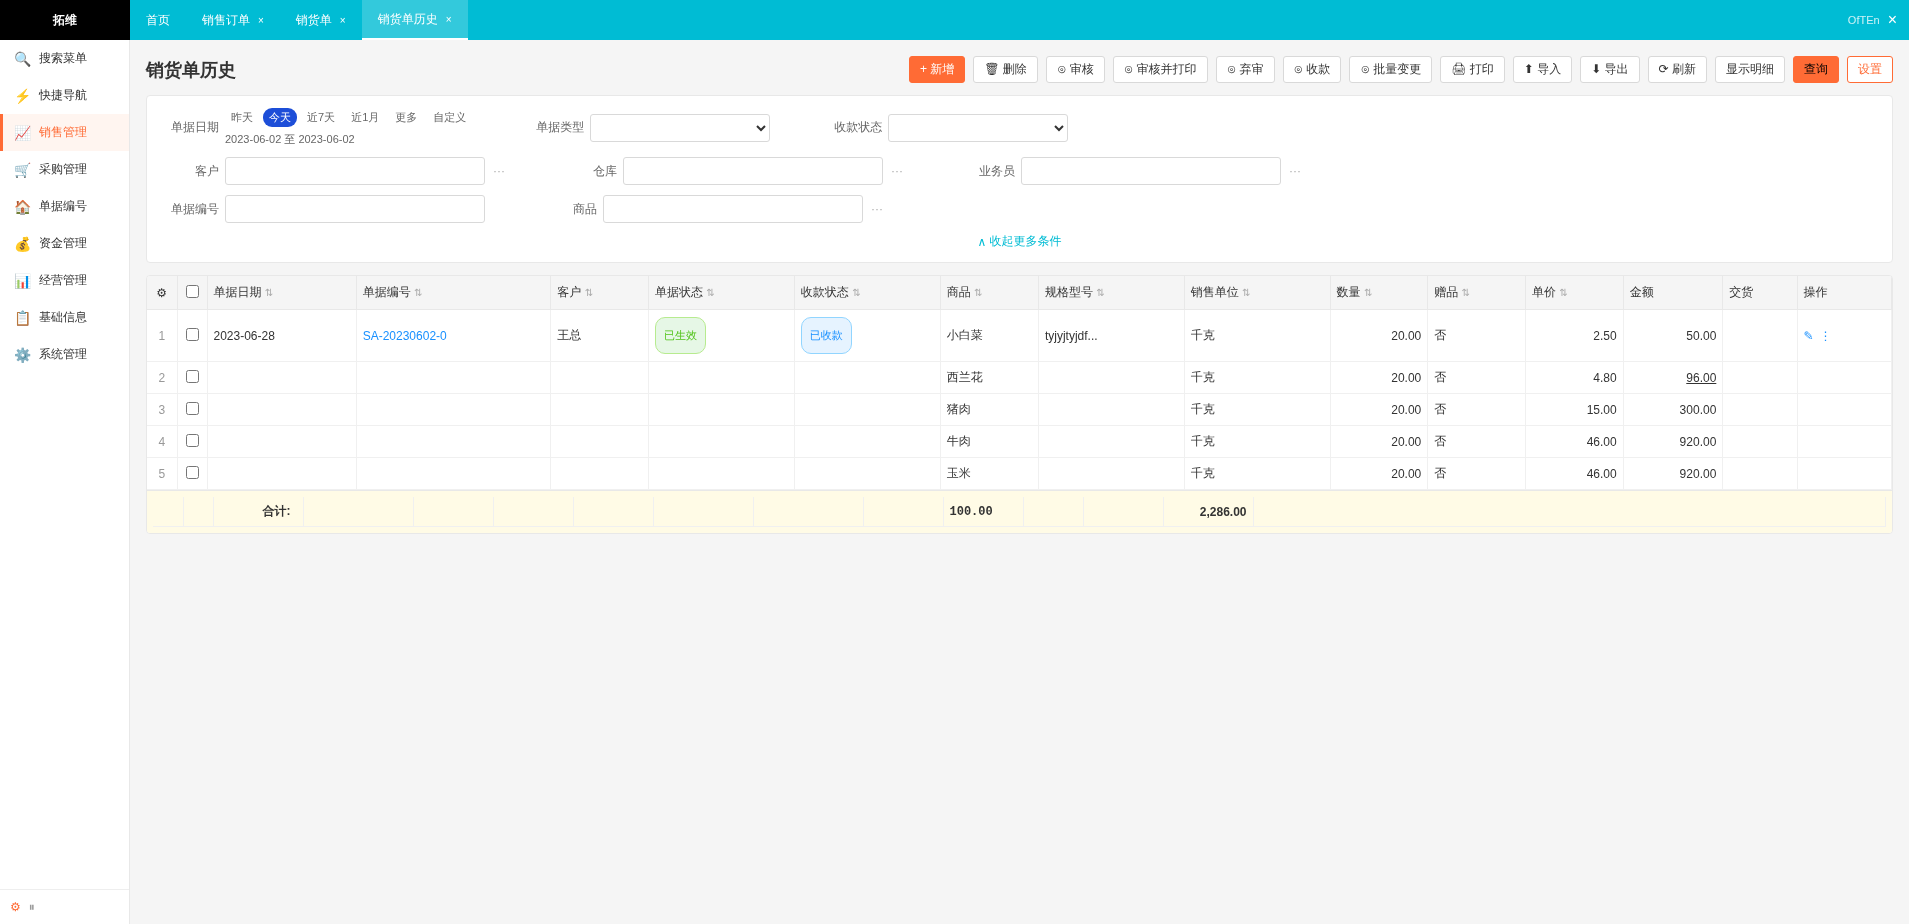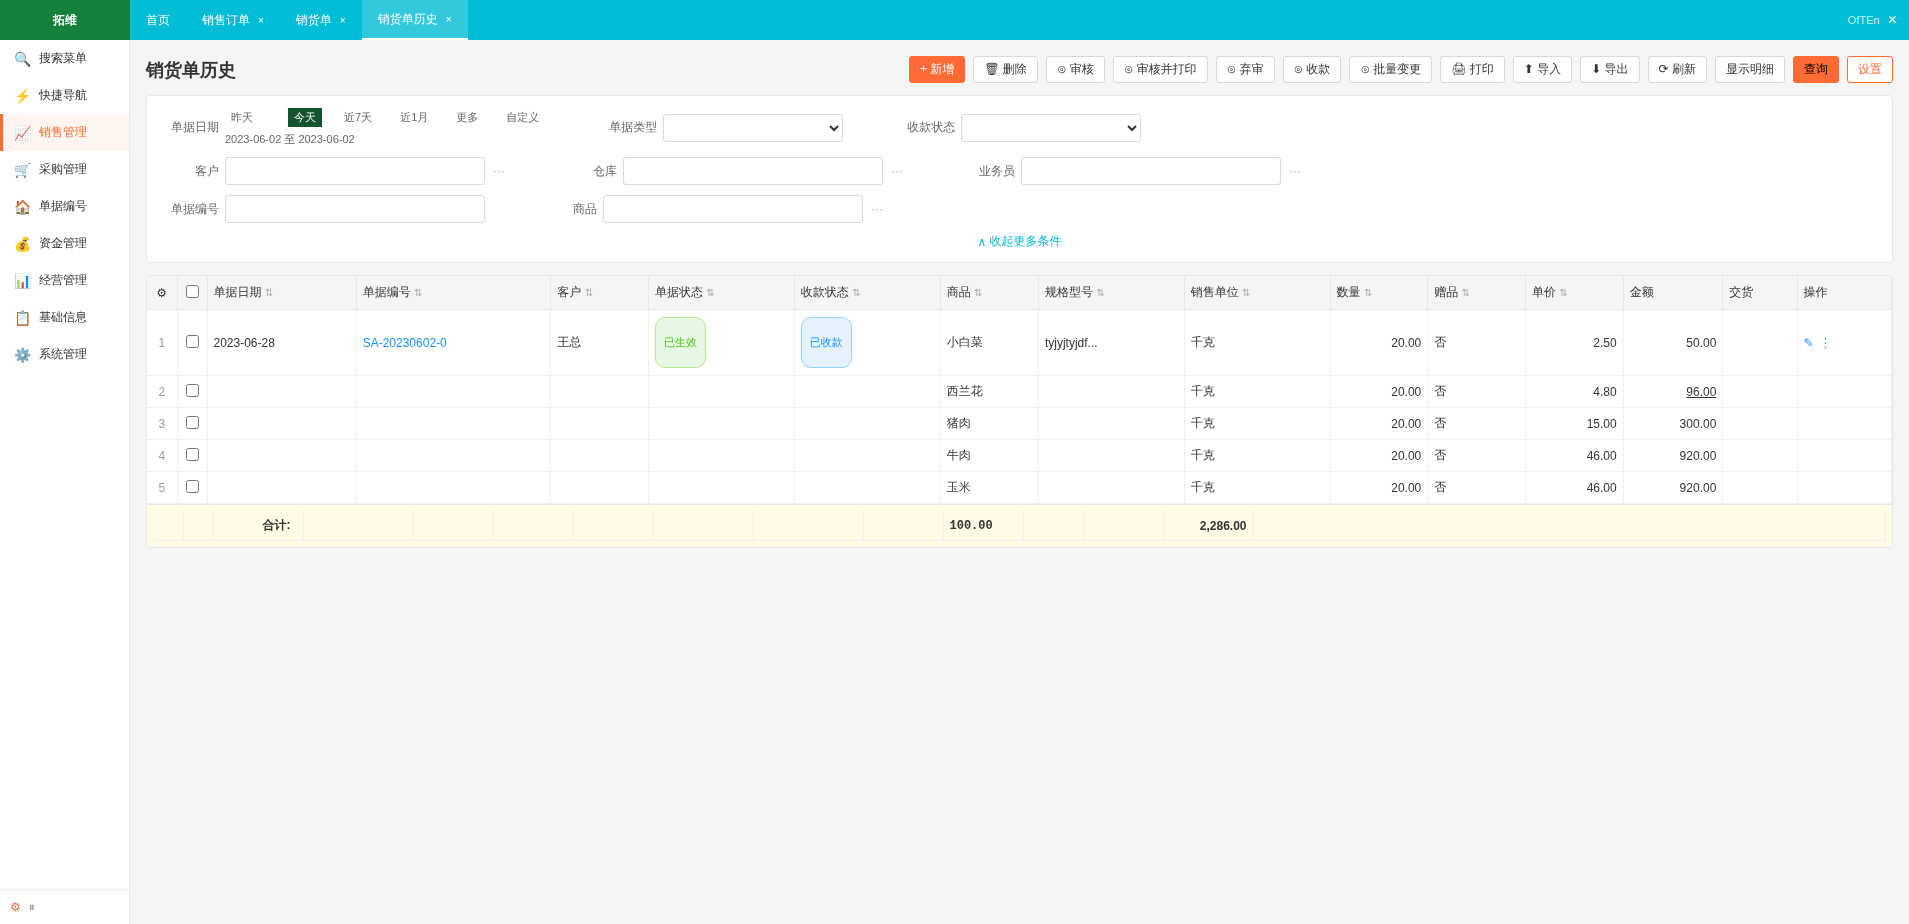--- a/index.html
+++ b/index.html
@@ -27,57 +27,57 @@
     .btn-orange { background: #ff6b35; border-color: #ff6b35; color: #000000; border-radius: 3px; }
 
     
     .filter-card { background: #fff; border: 1px solid #e8e8e8; border-radius: 4px; padding: 12px 16px; margin-bottom: 12px; }
     .filter-row { display: flex; gap: 16px; margin-bottom: 10px; align-items: center; }
     .filter-item { display: flex; align-items: center; gap: 6px; }
     .filter-label { color: #666; white-space: nowrap; min-width: 56px; text-align: right; }
     .filter-input { border: 1px solid #d9d9d9; border-radius: 3px; padding: 3px 8px; height: 28px; width: 180px; color: #333; background: #fff; }
     .filter-input-wide { width: 260px; }
     .filter-select { border: 1px solid #d9d9d9; border-radius: 3px; padding: 3px 8px; height: 28px; width: 180px; background: #fff; color: #333; }
-    .date-range-row { display: flex; align-items: center; gap: 16px; }
+    .date-range-row { display: flex; align-items: center; gap: 4px; }
     .date-btn { padding: 2px 6px; border-radius: 3px; cursor: pointer; color: #666; font-size: 11px; border: none; background: none; }
-    .date-btn.active { background: #14532d; color: white; border-radius: 0; margin-left: 13px; }
+    .date-btn.active { background: #1d4ed8; color: white; border-radius: 9px; }
     .date-range-text { color: #666; font-size: 11px; margin-top: 3px; }
     .filter-dots { color: #aaa; cursor: pointer; margin-left: 2px; }
     .collapse-btn { color: #00bcd4; cursor: pointer; font-size: 12px; display: flex; align-items: center; gap: 3px; }
 
     
     .table-wrap { background: #fff; border: 1px solid #e8e8e8; border-radius: 4px; overflow: hidden; }
     table { width: 100%; border-collapse: collapse; }
     thead tr { background: #f5f5f5; }
     th { padding: 8px 6px; text-align: left; border-bottom: 1px solid #e8e8e8; border-right: 1px solid #e8e8e8; color: #333; font-weight: normal; white-space: nowrap; font-size: 12px; }
     th.sortable { cursor: pointer; }
     th .sort-icon { color: #aaa; font-size: 10px; }
     td { padding: 7px 6px; border-bottom: 1px solid #f0f0f0; border-right: 1px solid #f0f0f0; color: #333; font-size: 12px; }
-    .badge { display: inline-block; padding: 17px 8px; border-radius: 10px; font-size: 11px; }
+    .badge { display: inline-block; padding: 10px 8px; border-radius: 10px; font-size: 11px; }
     .badge-green { background: #e6f7e6; color: #52c41a; border: 1px solid #b7eb8f; }
     .badge-blue { background: #e6f3ff; color: #1890ff; border: 1px solid #91d5ff; }
     .op-btn { color: #1890ff; cursor: pointer; margin-right: 6px; font-size: 12px; }
 
     
     .table-footer { background: #fffbe6; border-top: 1px solid #e8e8e8; display: flex; }
     .table-footer td { padding: 6px; background: #fffbe6; font-weight: bold; }
 
     
     .pagination { display: flex; align-items: center; justify-content: flex-end; padding: 10px 16px; background: #fff; border-top: 1px solid #e8e8e8; gap: 8px; }
     .page-btn { width: 24px; height: 24px; border: 1px solid #d9d9d9; border-radius: 3px; display: inline-flex; align-items: center; justify-content: center; cursor: pointer; color: #666; background: #fff; }
     .page-input { width: 36px; height: 24px; border: 1px solid #d9d9d9; border-radius: 3px; text-align: center; }
     .page-select { height: 24px; border: 1px solid #d9d9d9; border-radius: 3px; padding: 0 4px; }
     .gear-th { width: 30px; text-align: center; cursor: pointer; }
 
     .teal-header { background: #00bcd4; color: white; height: 40px; display: flex; align-items: center; }
     .nav-tab { display: flex; align-items: center; padding: 0 16px; height: 40px; color: #fff; cursor: pointer; font-size: 13px; gap: 4px; }
     .nav-tab.active { background: rgba(255,255,255,0.15); }
     .nav-tab-close { font-size: 10px; margin-left: 4px; }
     .top-right { margin-left: auto; display: flex; align-items: center; gap: 8px; color: white; padding-right: 12px; font-size: 11px; }
-    .logo-top { background: #15803d; width: 130px; height: 40px; display: flex; align-items: center; justify-content: center; color: white; font-weight: bold; font-size: 13px; flex-shrink: 0; }
+    .logo-top { background: #000000; width: 130px; height: 40px; display: flex; align-items: center; justify-content: center; color: white; font-weight: bold; font-size: 13px; flex-shrink: 0; }
 
     .row-num { color: #999; text-align: center; }
     .checkbox-col { width: 30px; text-align: center; }
   </style>
 </head>
 <body>
 
 <div style="display:flex; flex-direction:column; width:100%; height:100%;">
   <div style="display:flex; height:40px; flex-shrink:0;">
     <div class="logo-top">

